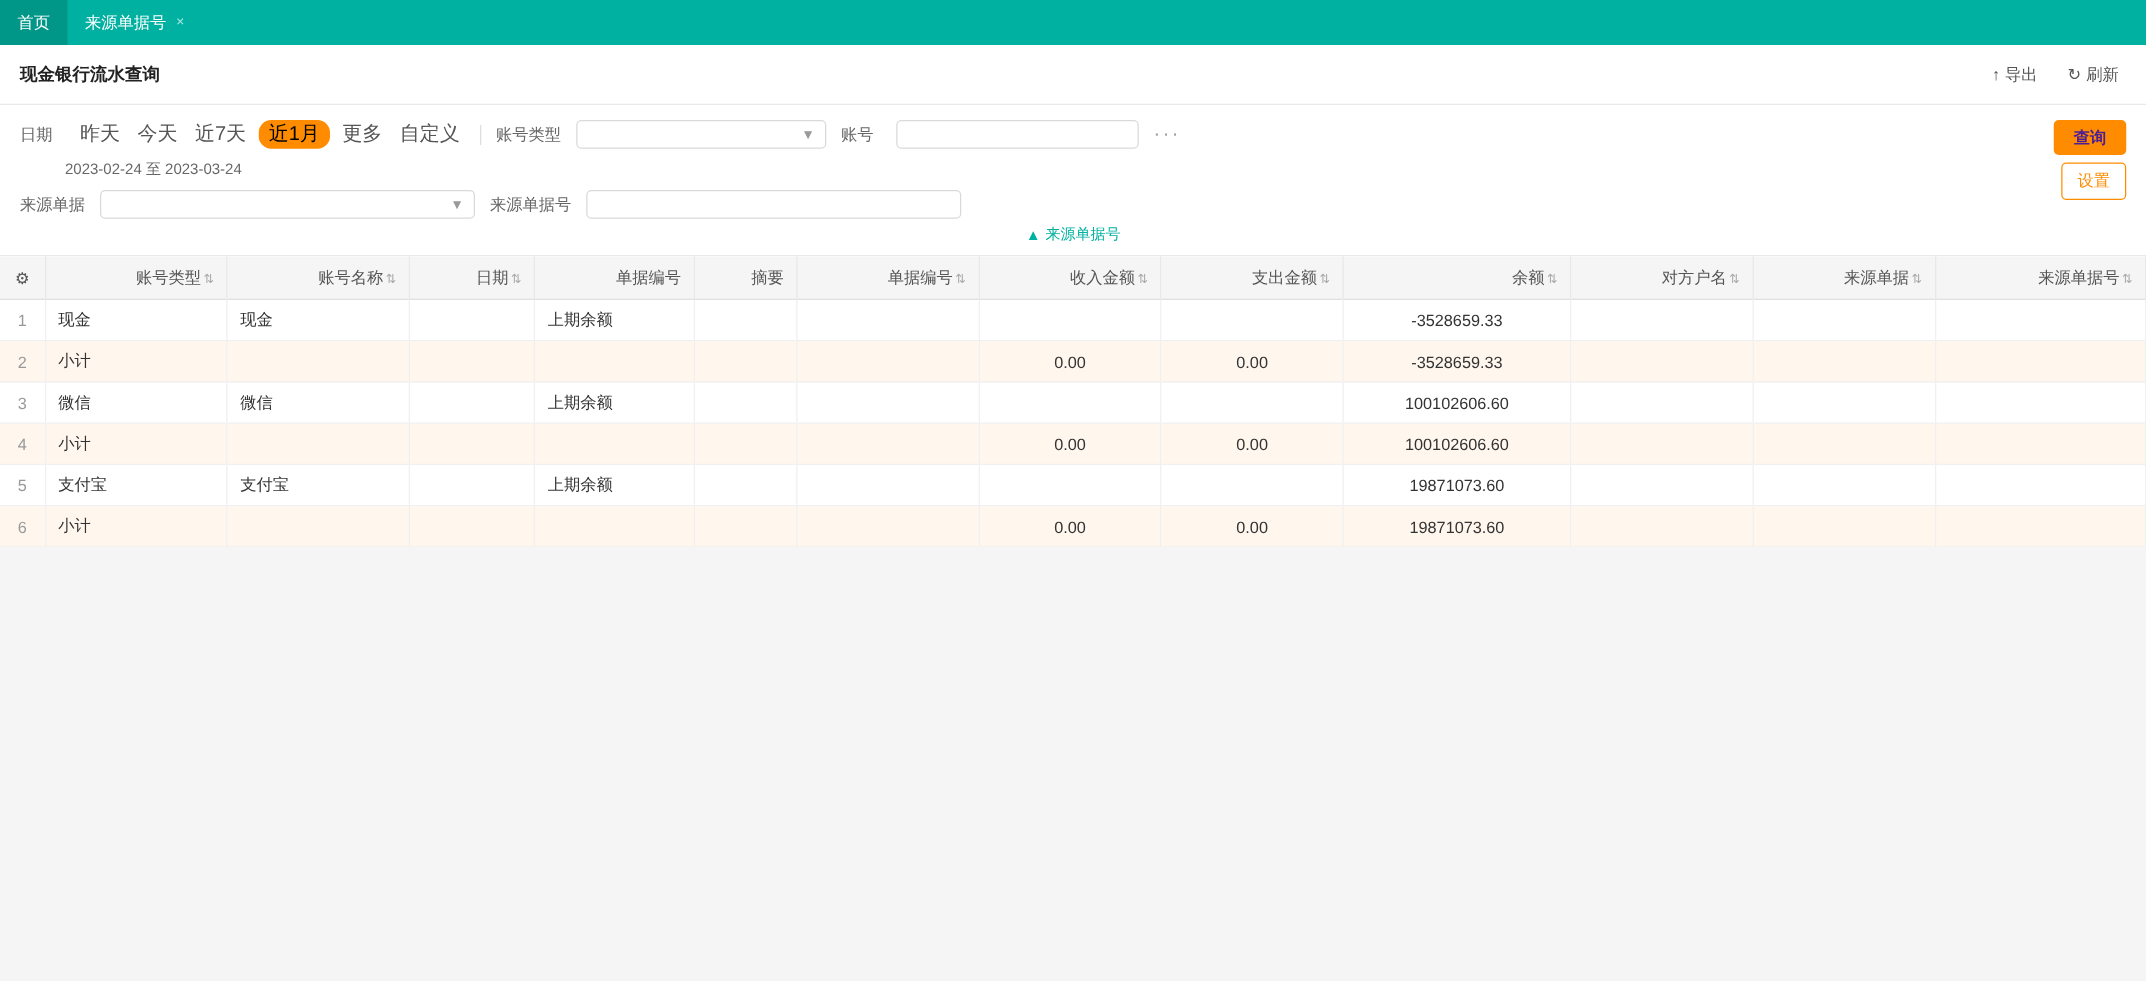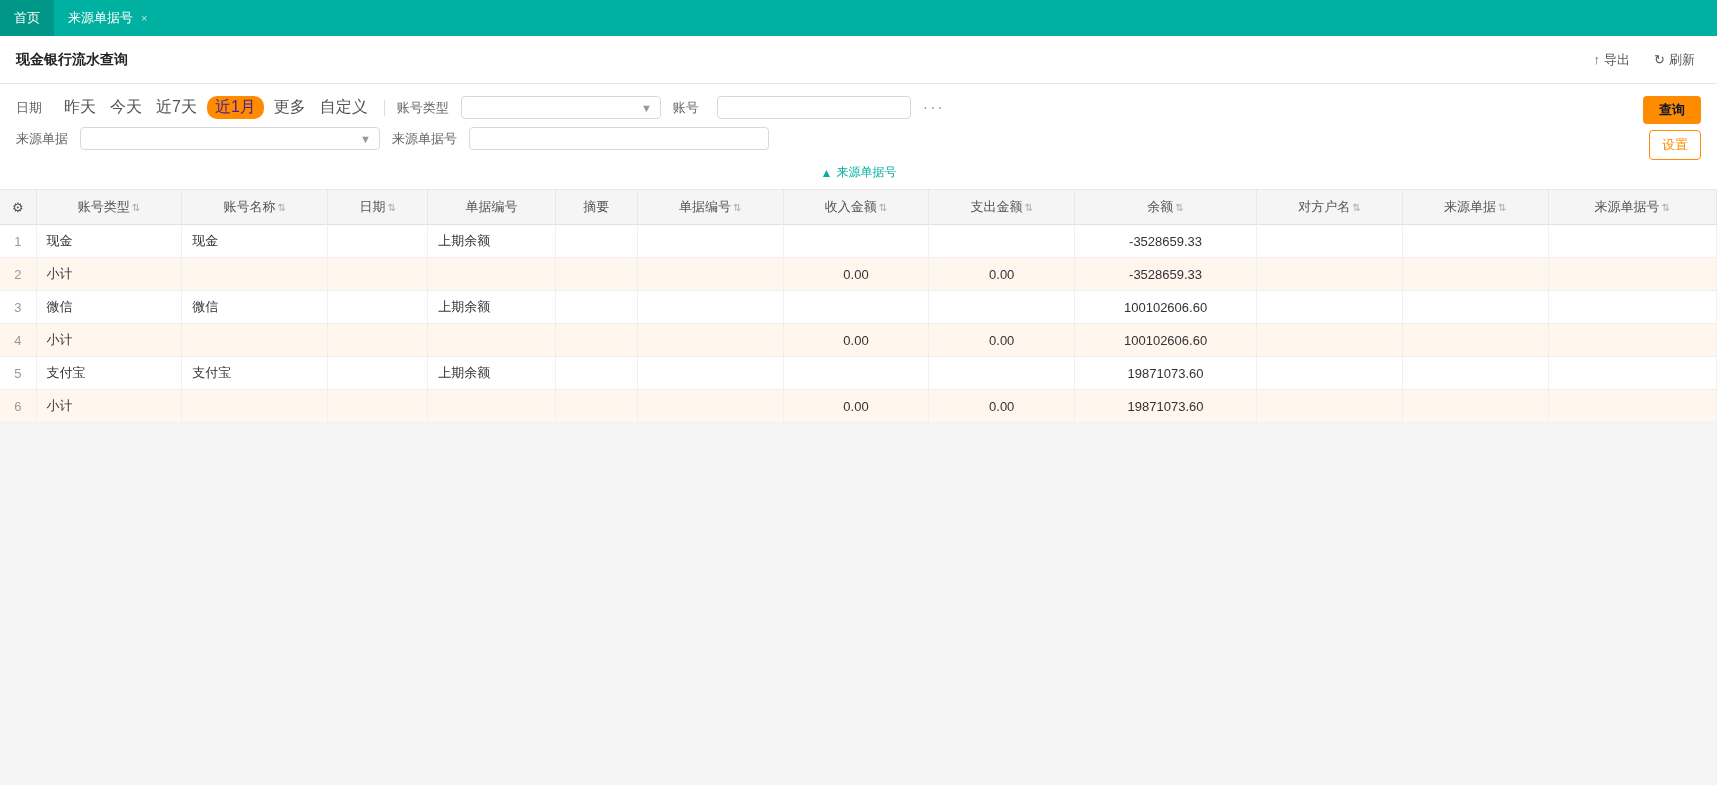--- a/index.html
+++ b/index.html
@@ -80,21 +80,21 @@
     }
     .date-opt {
       cursor: pointer;
       color: #555;
       font-size: 16px;
       padding: 1px 4px;
       border-radius: 3px;
     }
     .date-opt.active {
       background: #ff8c00;
-      color: #4c1d95;
+      color: #000000;
       border-radius: 10px;
       padding: 1px 8px;
     }
     .date-range {
       color: #666;
       font-size: 12px;
       margin-left: 4px;
     }
     .filter-select {
       display: flex;
@@ -119,21 +119,21 @@
       outline: none;
     }
     .filter-dots {
       color: #999;
       cursor: pointer;
       font-size: 16px;
       letter-spacing: 2px;
     }
     .btn-query {
       background: #ff8c00;
-      color: #0f172a;
+      color: #4c1d95;
       border: none;
       border-radius: 4px;
       padding: 5px 16px;
       cursor: pointer;
       font-size: 13px;
       font-weight: bold;
     }
     .btn-settings {
       background: #fff;
       color: #ff8c00;
@@ -169,21 +169,21 @@
       width: 100%;
       border-collapse: collapse;
       font-size: 13px;
     }
     thead tr {
       background: #f5f5f5;
       border-bottom: 1px solid #e0e0e0;
     }
     thead th {
       padding: 8px 10px;
-      text-align: center;
+      text-align: right;
       color: #555;
       font-weight: normal;
       white-space: nowrap;
       border-right: 1px solid #e8e8e8;
       user-select: none;
     }
     thead th .sort-icon { color: #aaa; font-size: 10px; margin-left: 2px; }
     thead th:first-child { text-align: center; width: 36px; }
     tbody tr { border-bottom: 1px solid #f0f0f0; }
     tbody tr.subtotal { background: #fff7ee; color: #e67e00; }
@@ -250,20 +250,23 @@
         <span class="filter-label">账号类型</span>
         <div class="filter-select" style="min-width:200px;">
           <span>&nbsp;</span>
           <span class="arrow">▼</span>
         </div>
         <span class="filter-label">账号</span>
         <input class="filter-input" style="min-width: 180px;">
         <span class="filter-dots">···</span>
       </div>
 
+      <div style="margin-left:32px; margin-bottom:8px;">
+        <span class="date-range">2023-02-24 至 2023-03-24</span>
+      </div>
 
       <div style="display:flex; align-items:center; gap:12px; flex-wrap:wrap;">
         <span class="filter-label">来源单据</span>
         <div class="filter-select" style="min-width:300px;">
           <span>&nbsp;</span>
           <span class="arrow">▼</span>
         </div>
         <span class="filter-label">来源单据号</span>
         <input class="filter-input" style="min-width: 300px;">
       </div>

